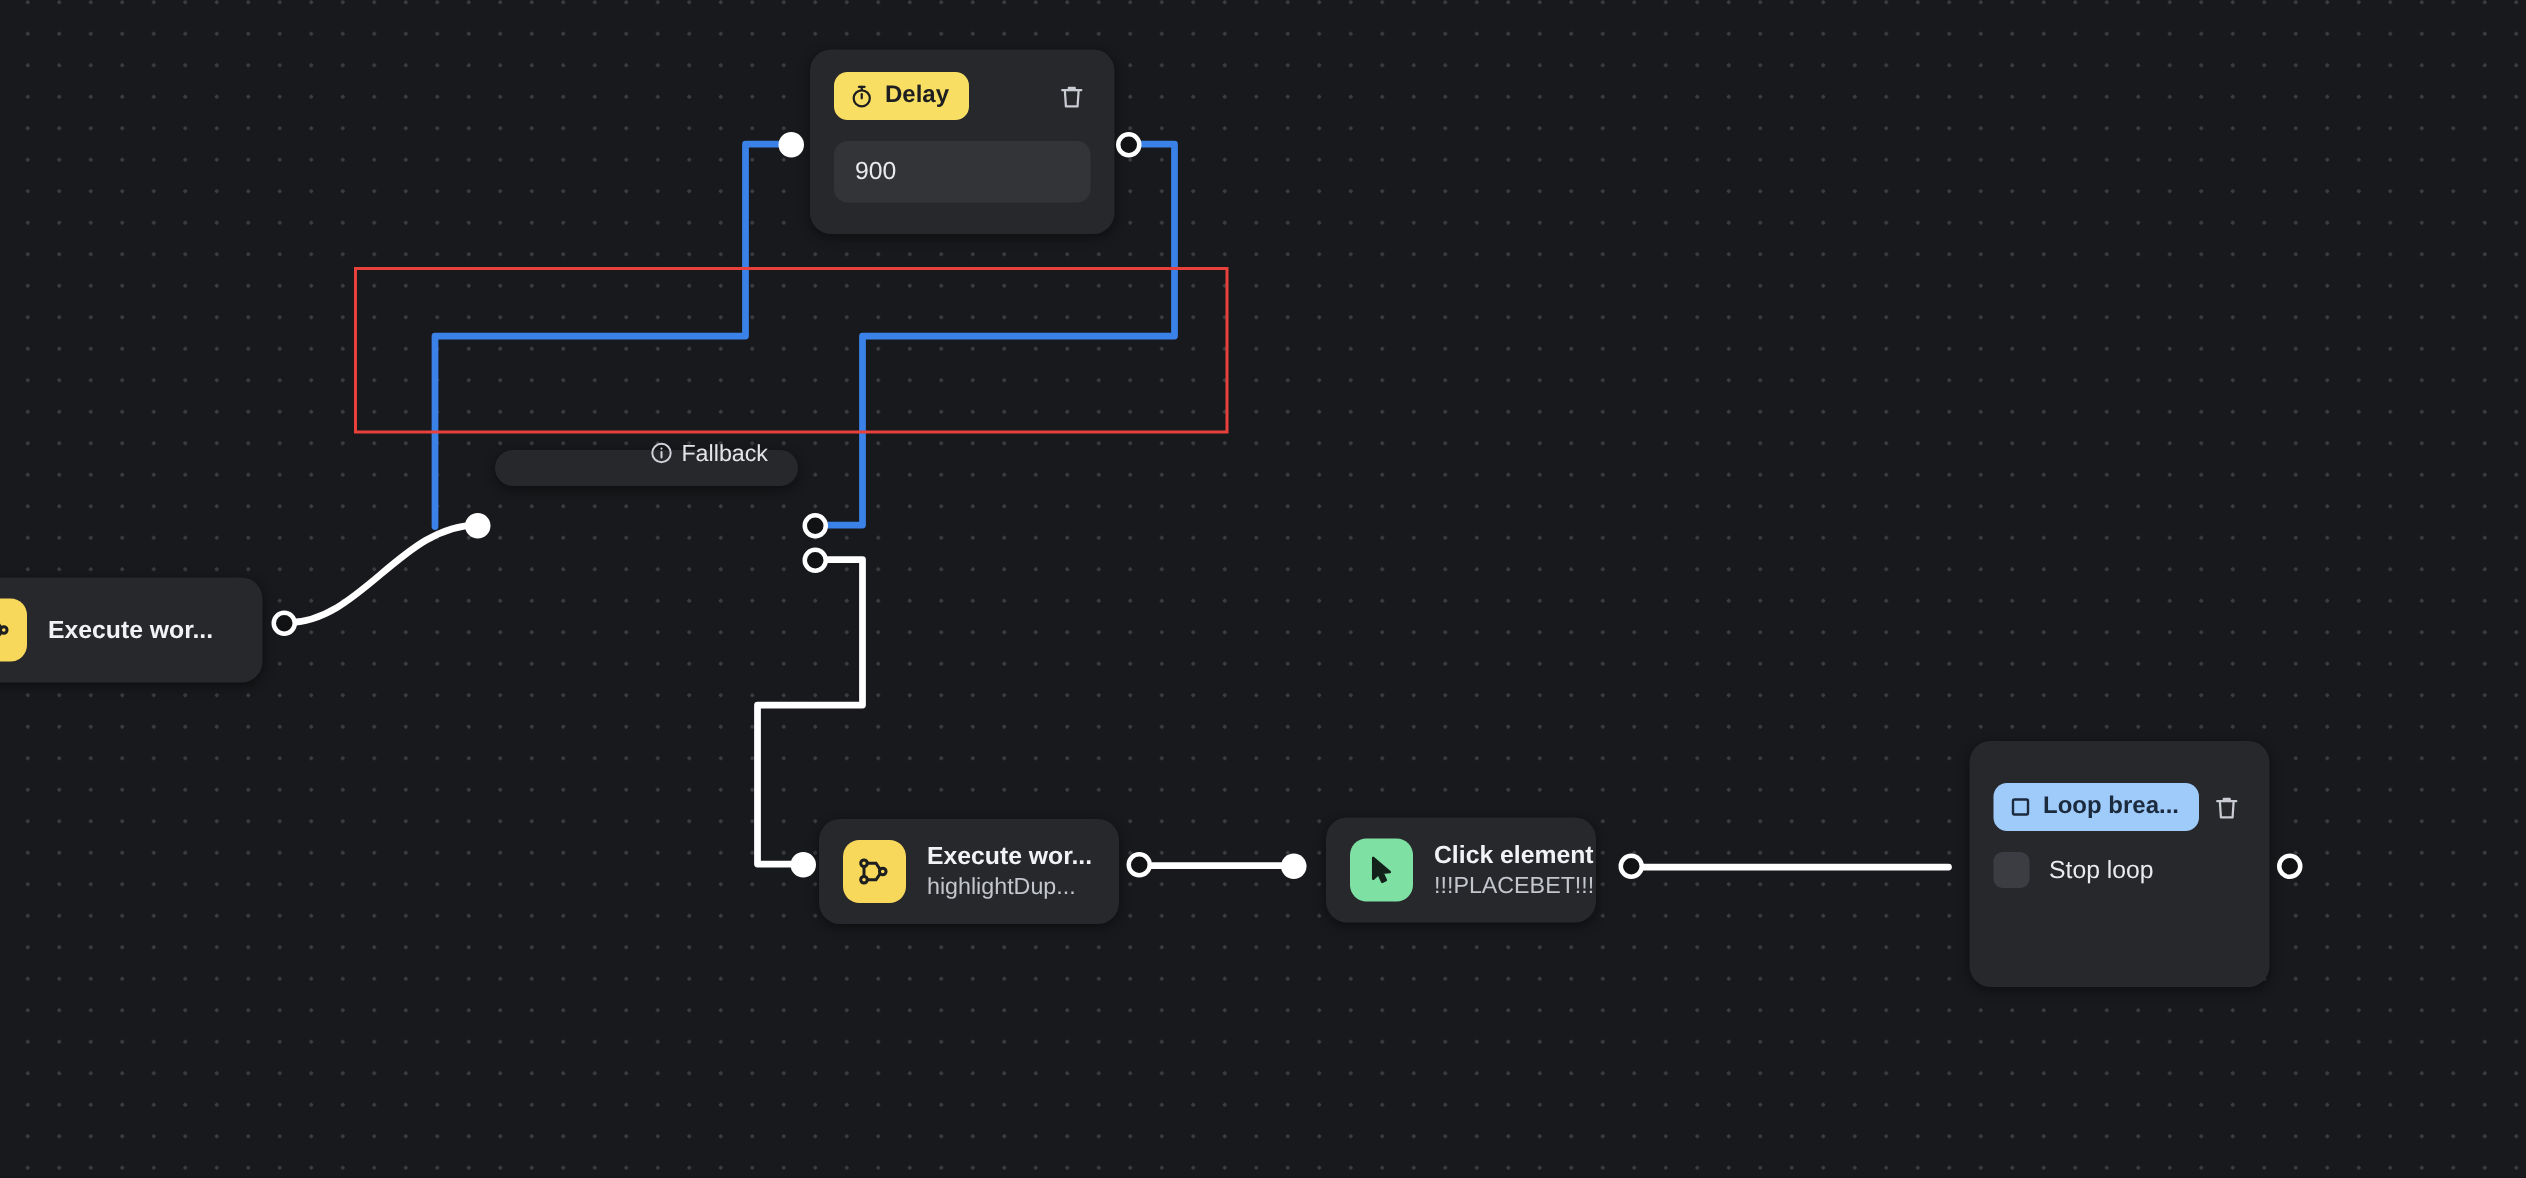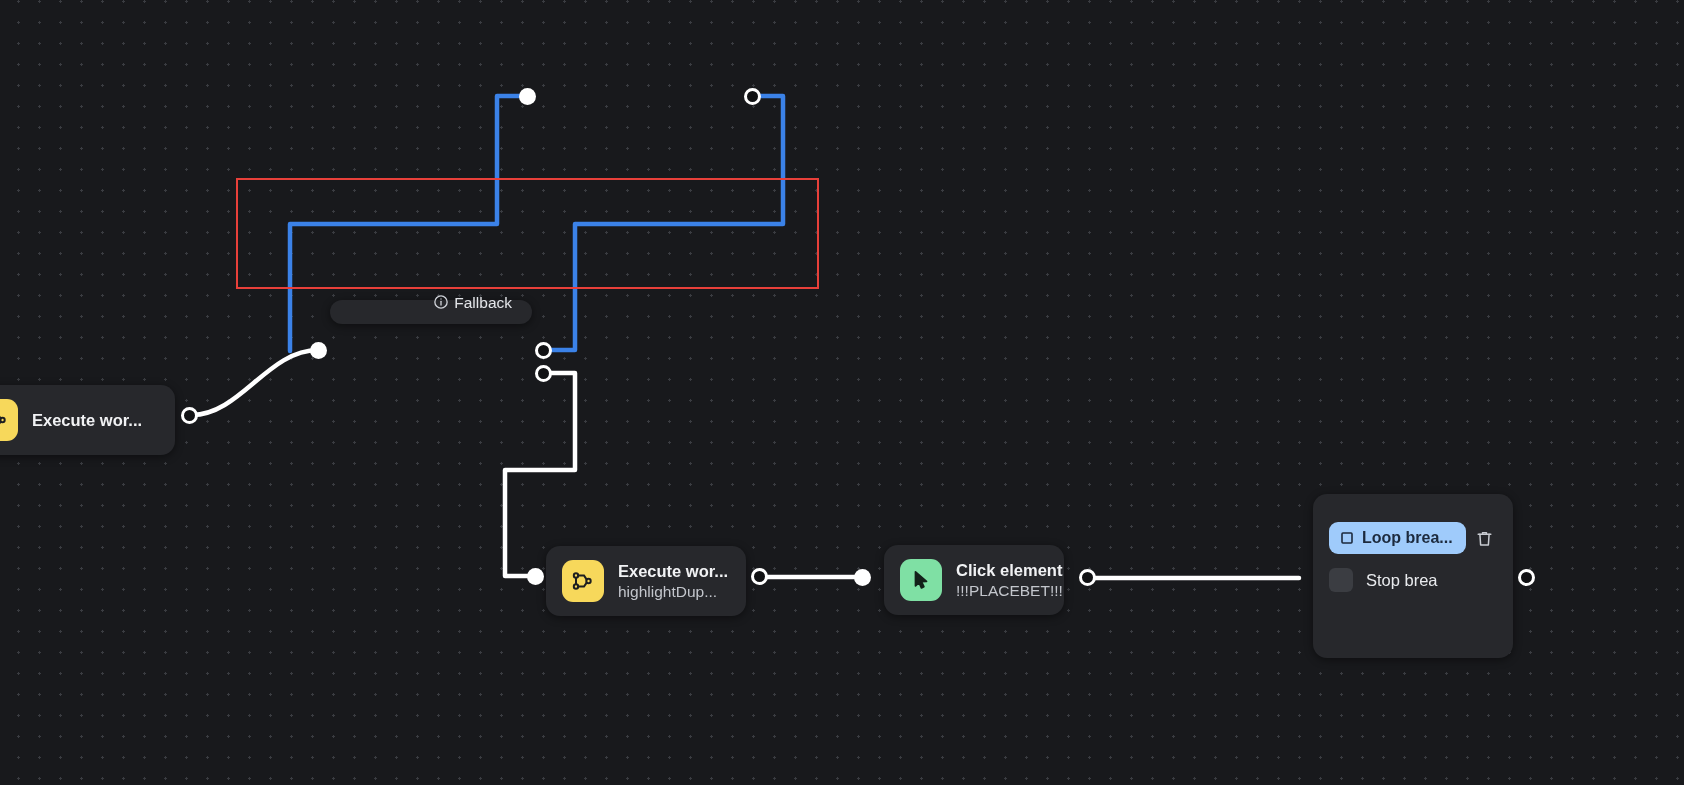--- a/index.html
+++ b/index.html
@@ -160,20 +160,45 @@
 
     <path d="M 546,373 L 575,373 L 575,470 L 505,470 L 505,576 L 535,576" fill="none" stroke="#ffffff" stroke-width="4.5" stroke-linecap="round" stroke-linejoin="round"></path>
 
     <path d="M 760,577 L 862,577" fill="none" stroke="#ffffff" stroke-width="4.5" stroke-linecap="round"></path>
 
     <path d="M 1089,578 L 1299,578" fill="none" stroke="#ffffff" stroke-width="4.5" stroke-linecap="round"></path>
   </svg>
 
   <div class="selection-rect" style="left:236px; top:178px; width:583px; height:111px;"></div>
 
+  <div class="node" id="node-delay">
+    <div class="badge-row">
+      <div class="badge badge-yellow">
+        <span style="display:flex;">
+          <svg width="17" height="17" viewBox="0 0 24 24" fill="none" stroke="#1d1e20" stroke-width="2.1" stroke-linecap="round">
+            <circle cx="12" cy="13.5" r="7.6"></circle>
+            <path d="M12 13.5 L12 9.6"></path>
+            <path d="M9.3 2.6 L14.7 2.6"></path>
+            <path d="M12 2.6 L12 5.6"></path>
+          </svg>
+        </span>
+        <span>Delay</span>
+      </div>
+      <div class="trash-btn">
+        <span style="display:flex;">
+          <svg width="19" height="19" viewBox="0 0 24 24" fill="none" stroke="#c9ccd2" stroke-width="1.9" stroke-linecap="round" stroke-linejoin="round">
+            <path d="M4 6.5 H20"></path>
+            <path d="M9.5 6.5 V4.6 H14.5 V6.5"></path>
+            <path d="M6.2 6.5 L7.1 20.2 H16.9 L17.8 6.5"></path>
+          </svg>
+        </span>
+      </div>
+    </div>
+    <div class="field" title="Delay (ms)">900</div>
+  </div>
   <div class="handle handle-filled" style="left:519px; top:88px;"></div>
   <div class="handle handle-hollow" style="left:744px; top:88px;"></div>
 
   <div class="node" id="node-while">
     <div class="fallback-row">
       <span style="display:flex;">
         <svg width="16" height="16" viewBox="0 0 24 24" fill="none" stroke="#cfd2d8" stroke-width="2" stroke-linecap="round">
           <circle cx="12" cy="12" r="9.2"></circle>
           <path d="M12 11 L12 16.5"></path>
           <circle cx="12" cy="7.6" r="1.05" fill="#cfd2d8" stroke="none"></circle>
@@ -257,18 +282,18 @@
           <svg width="19" height="19" viewBox="0 0 24 24" fill="none" stroke="#c9ccd2" stroke-width="1.9" stroke-linecap="round" stroke-linejoin="round">
             <path d="M4 6.5 H20"></path>
             <path d="M9.5 6.5 V4.6 H14.5 V6.5"></path>
             <path d="M6.2 6.5 L7.1 20.2 H16.9 L17.8 6.5"></path>
           </svg>
         </span>
       </div>
     </div>
     <div class="chk-row">
       <div class="chk-box"></div>
-      <span class="chk-label">Stop brea</span>
+      <span class="chk-label">Stop loop</span>
     </div>
   </div>
   <div class="handle handle-hollow" style="left:1518px; top:569px;"></div>
 
 </div>
 
 </body></html>

